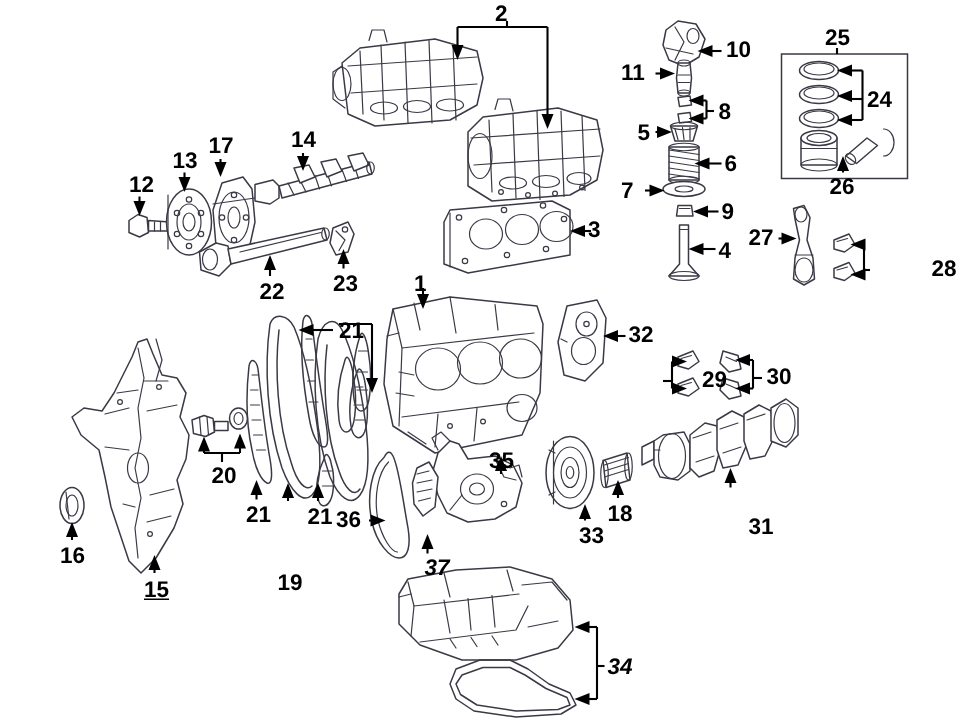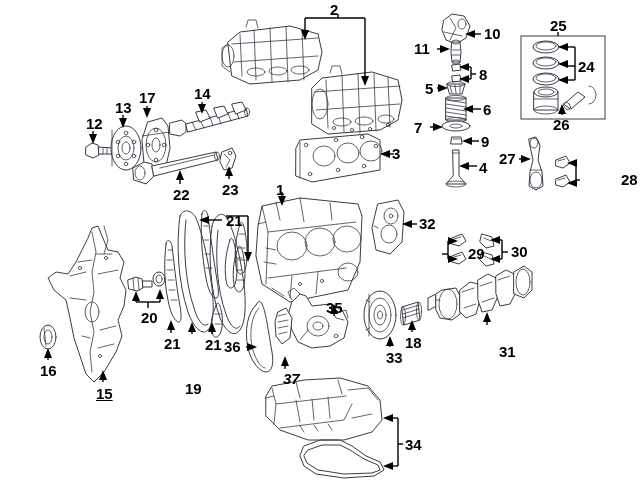--- a/index.html
+++ b/index.html
@@ -703,18 +703,18 @@
 <div class="callout" style="left:578px;top:59px;">24</div>
 <div class="callout" style="left:550px;top:18px;">25</div>
 <div class="callout" style="left:553px;top:117px;">26</div>
 <div class="callout" style="left:499px;top:151px;">27</div>
 <div class="callout" style="left:583px;top:172px;margin-left:38px;">28</div>
 <div class="callout" style="left:422px;top:246px;margin-left:46px;">29</div>
 <div class="callout" style="left:511px;top:244px;text-align:center;">30</div>
 <div class="callout" style="left:479px;top:344px;margin-left:20px;">31</div>
 <div class="callout" style="left:419px;top:216px;">32</div>
 <div class="callout" style="left:386px;top:350px;">33</div>
-<div class="callout" style="left:405px;top:437px;">34</div>
+<div class="callout" style="left:405px;top:437px;font-style:italic;">34</div>
 <div class="callout" style="left:326px;top:300px;">35</div>
 <div class="callout" style="left:224px;top:339px;">36</div>
 <div class="callout" style="left:283px;top:371px;font-style:italic;">37</div>
 
 </div>
 
 </body></html>

